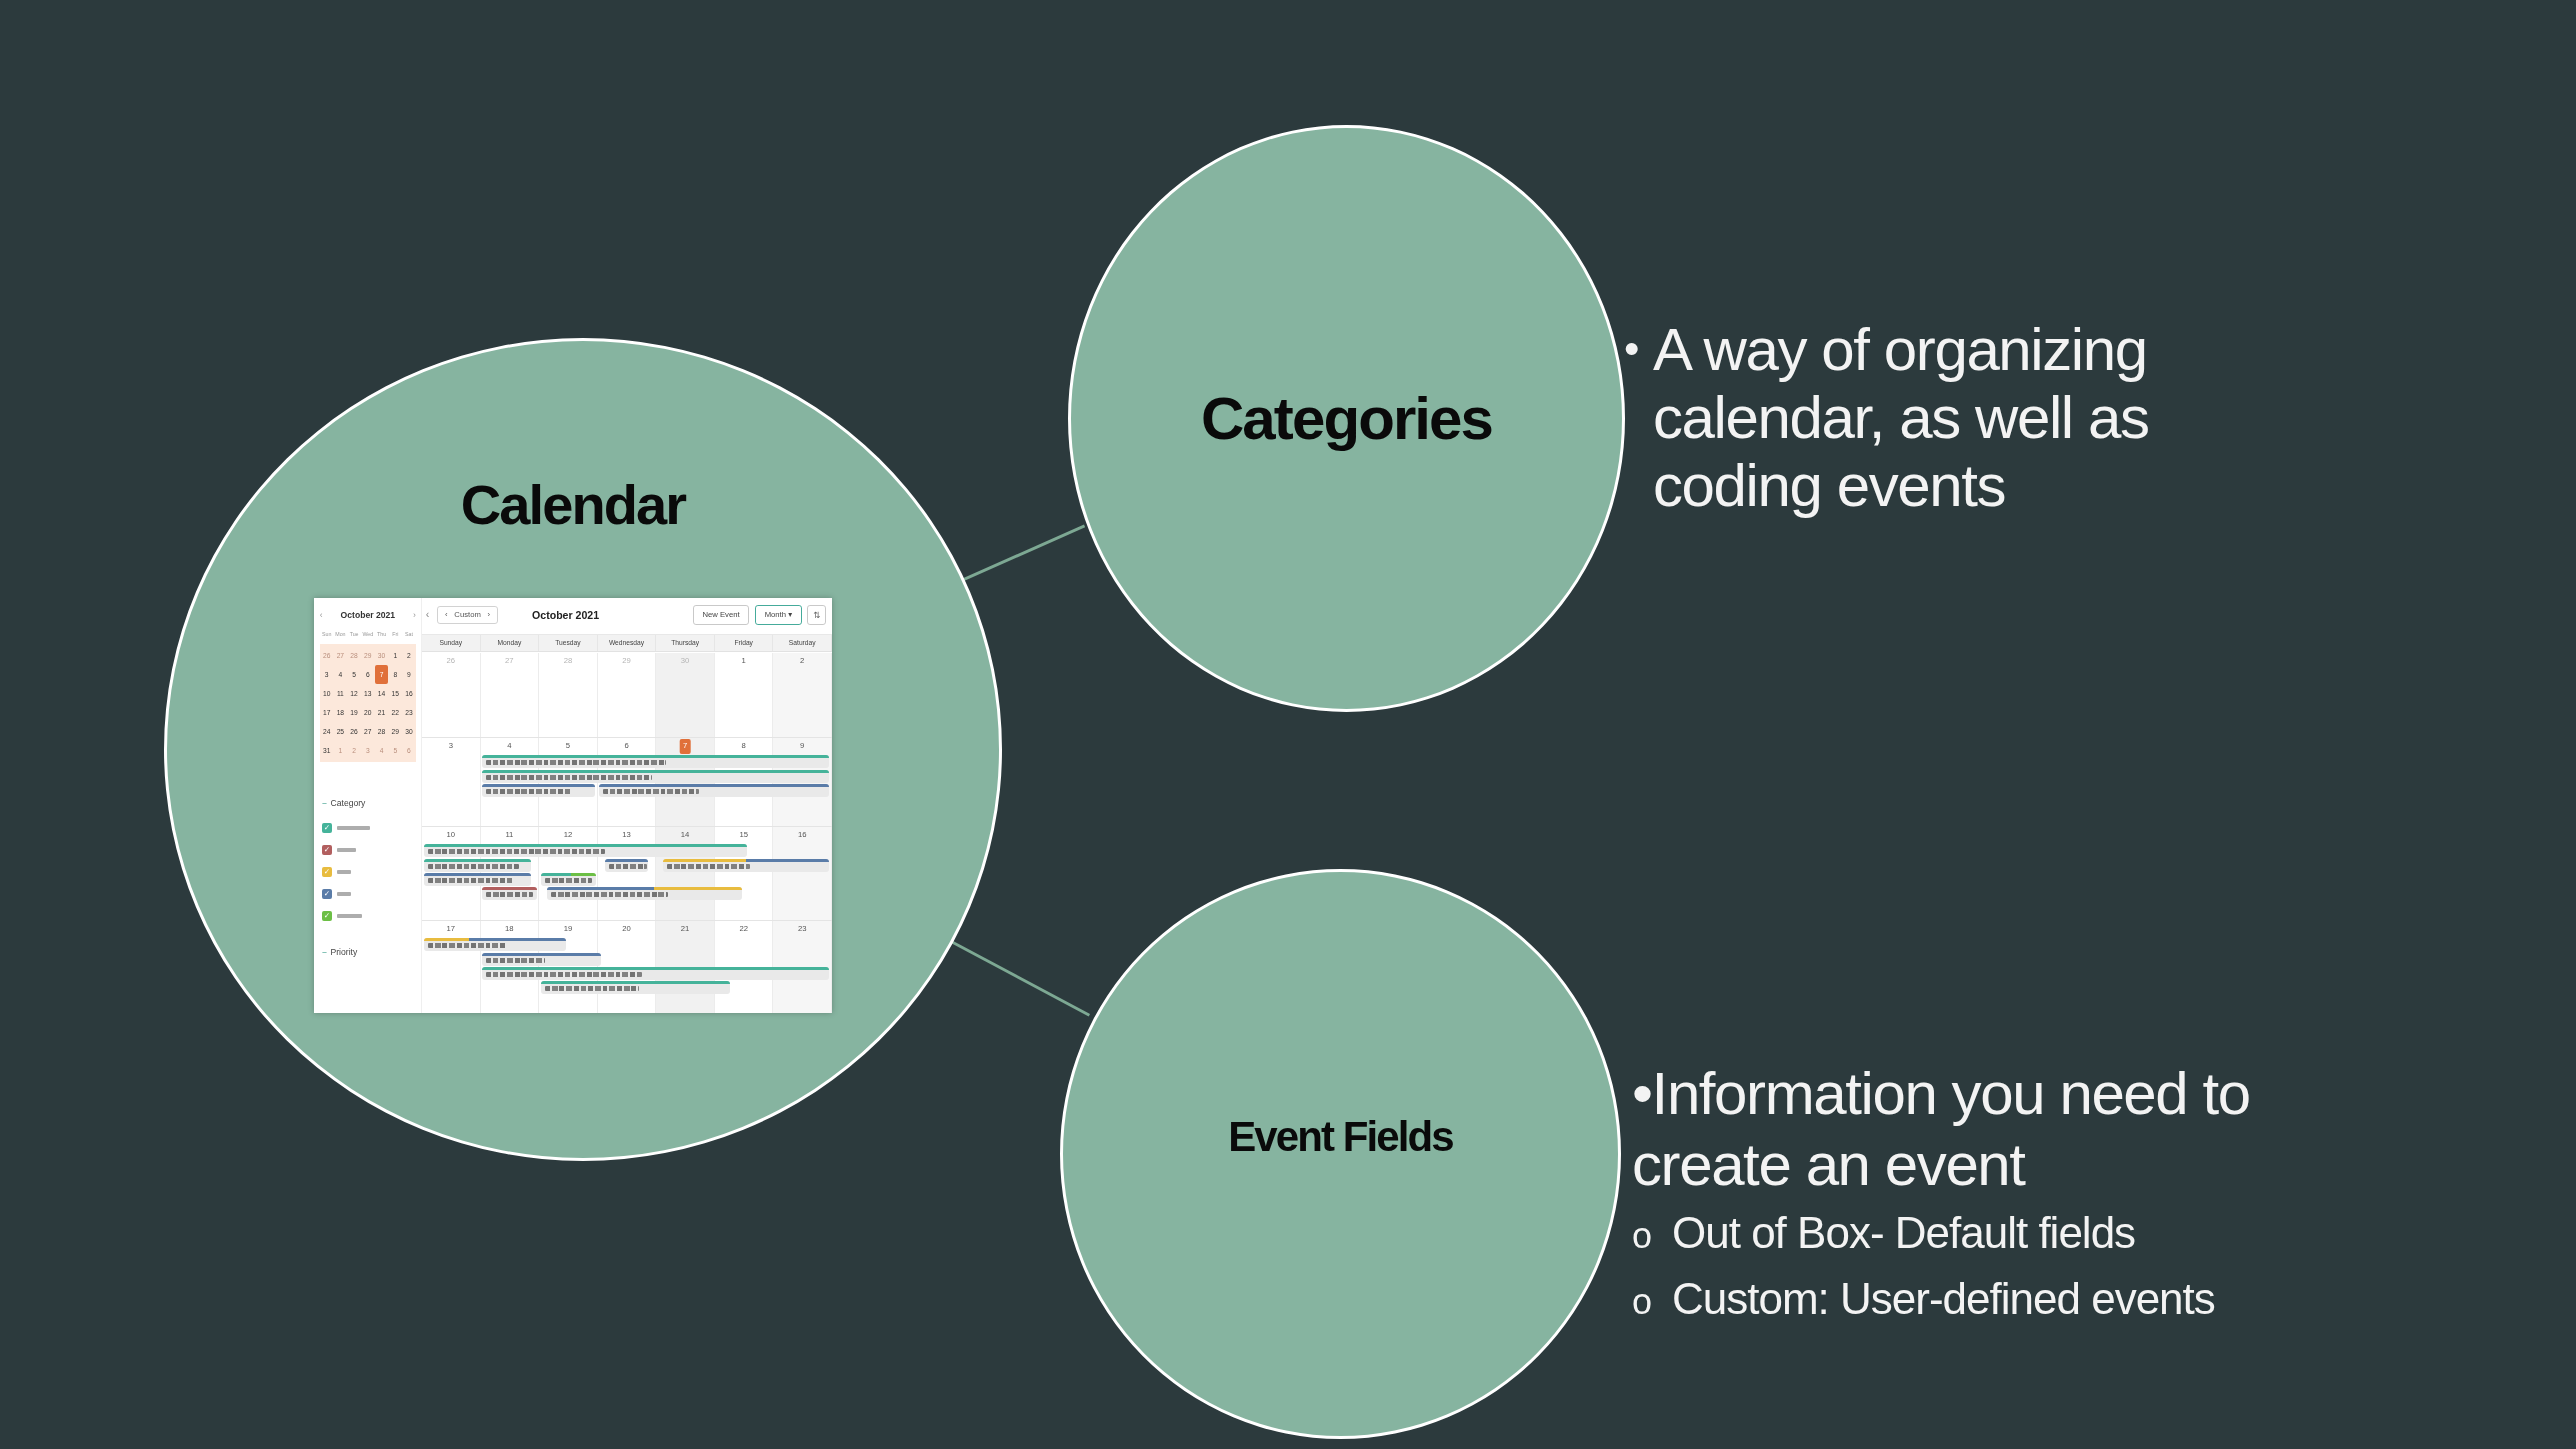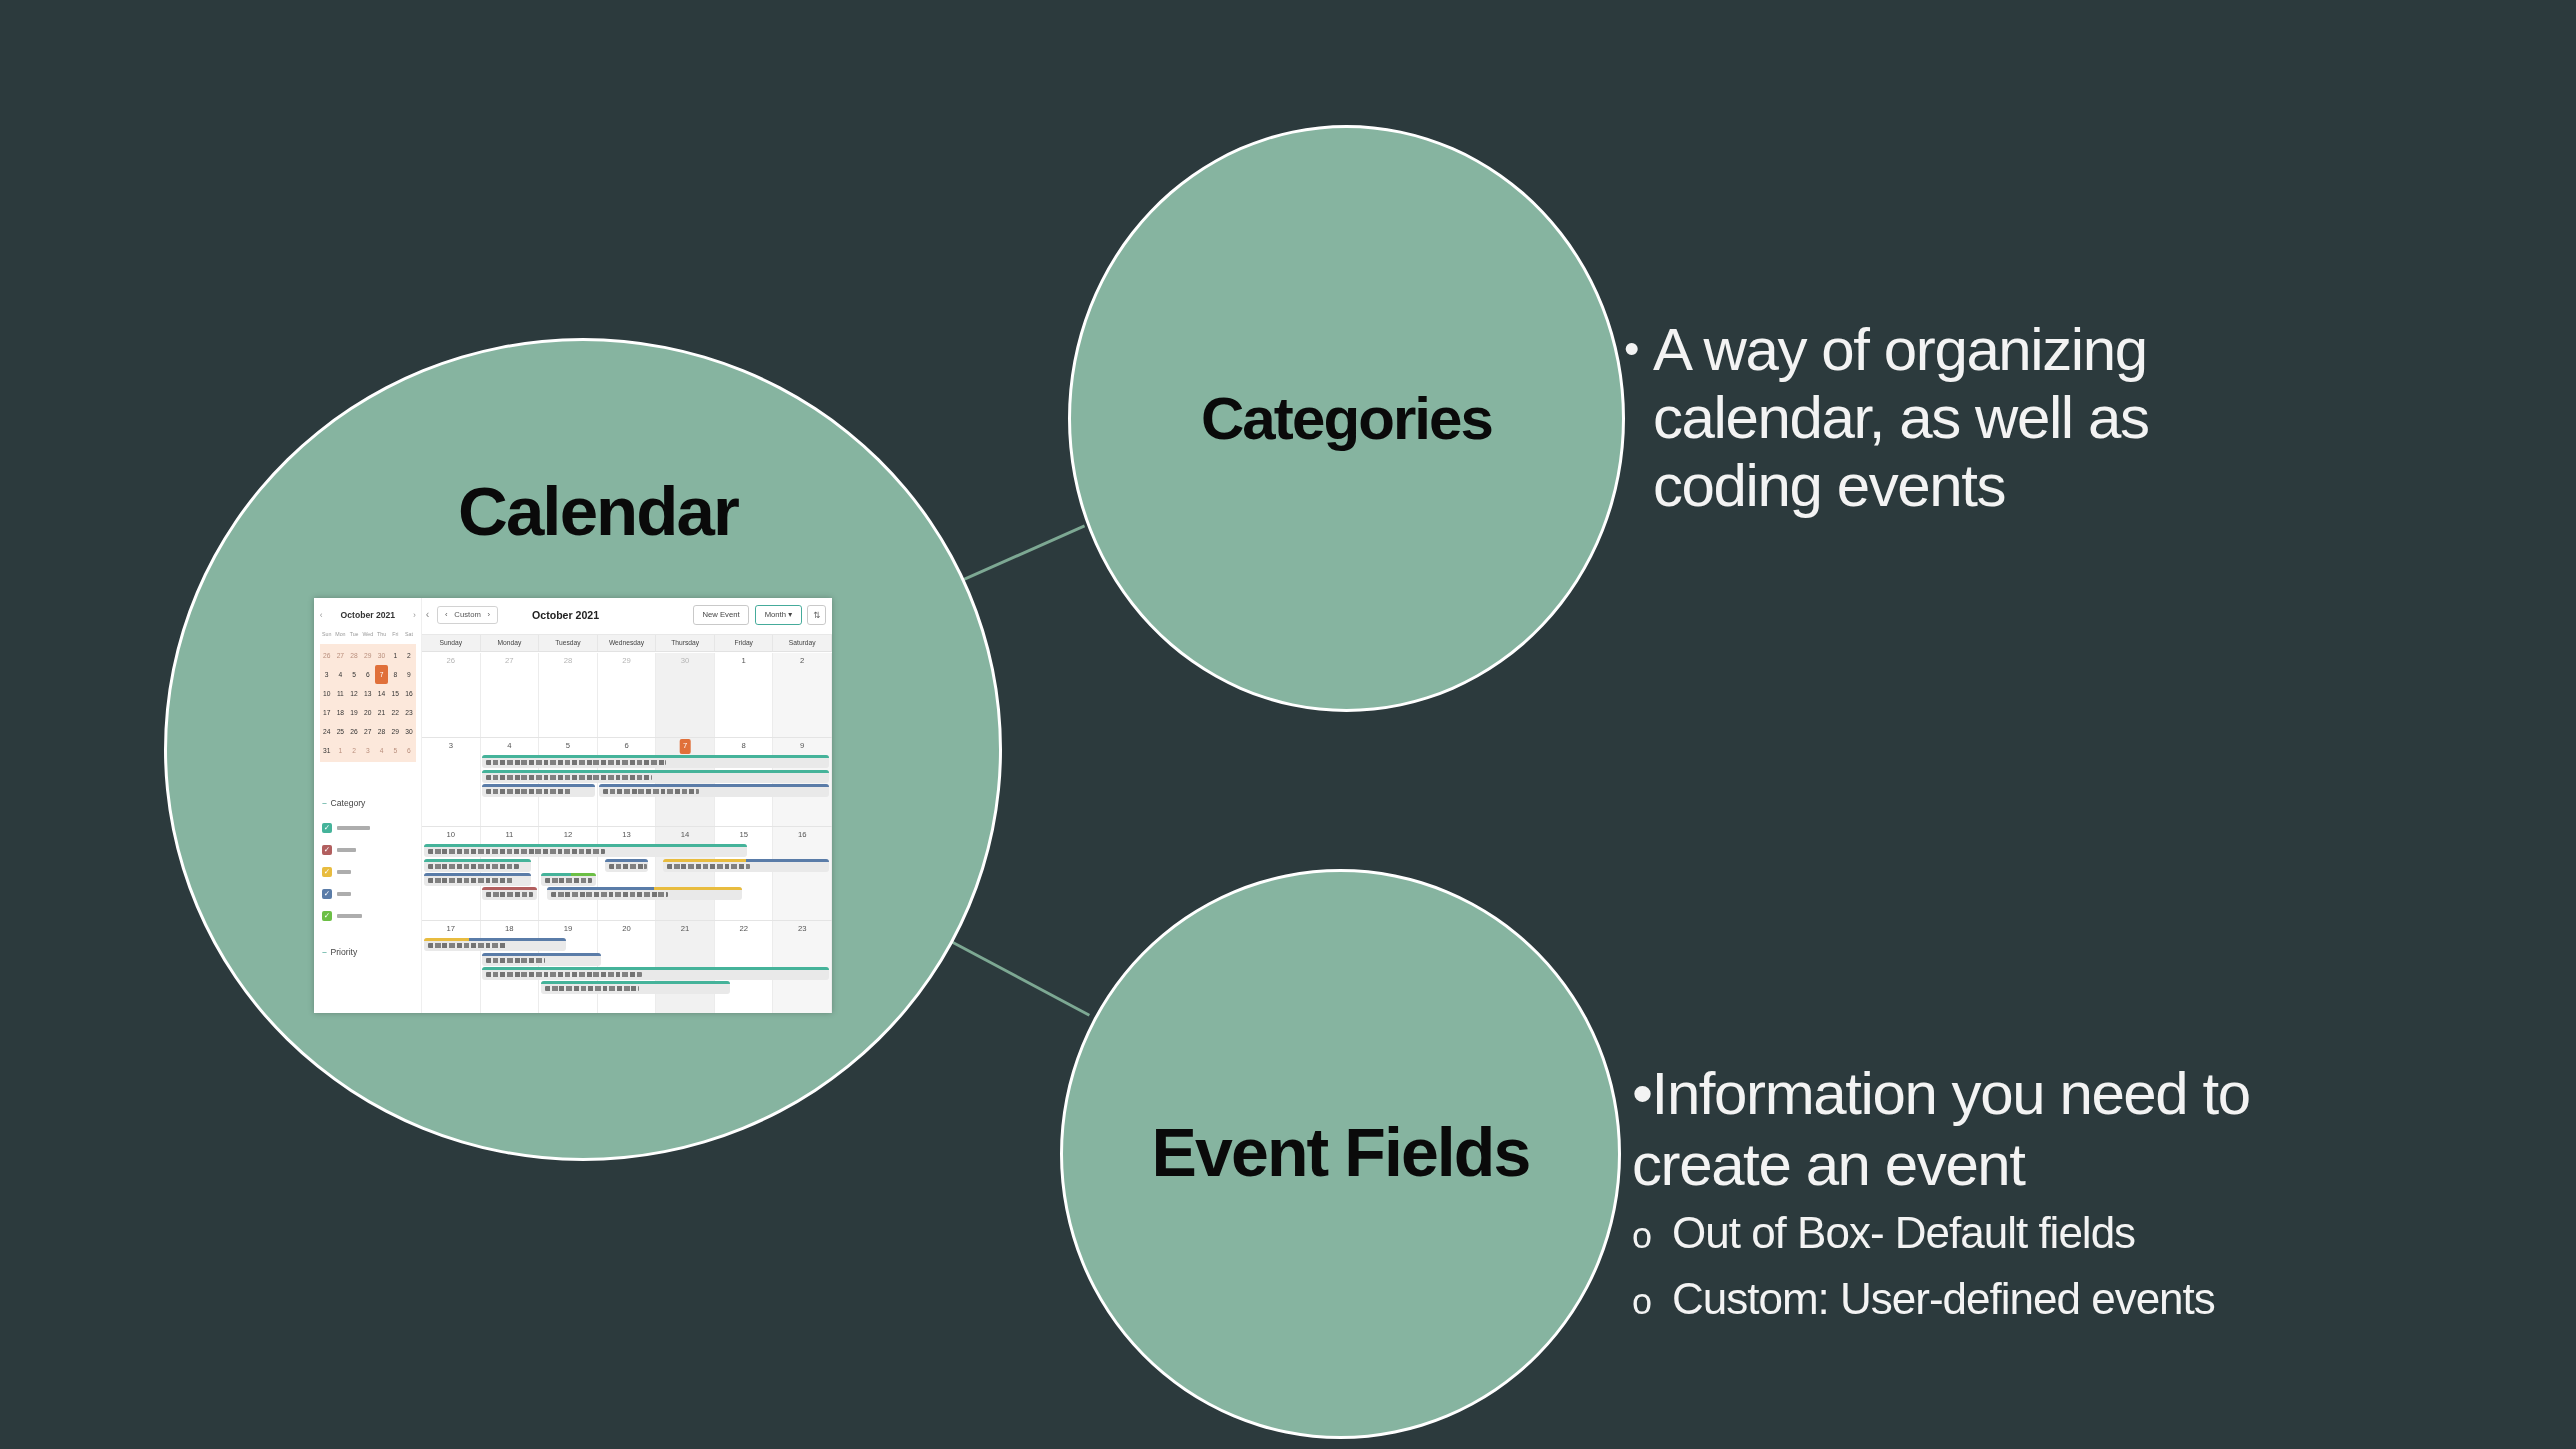--- a/index.html
+++ b/index.html
@@ -10,23 +10,23 @@
   }
   #connectors{position:absolute;left:0;top:0;z-index:1;}
   .circle{position:absolute;border-radius:50%;background:#86b4a0;border:3.8px solid #ffffff;box-sizing:border-box;z-index:2;}
   .circle-main{left:164px;top:338px;width:838px;height:823px;}
   .circle-cat{left:1068px;top:125px;width:557px;height:587px;}
   .circle-ef{left:1060px;top:869px;width:561px;height:570px;}
   .circle-title{
     position:absolute;z-index:3;color:#0a0a0a;font-weight:800;text-align:center;
     letter-spacing:-1.9px;
   }
-  #calendar-title{left:334px;top:472px;width:528px;font-size:69px;}
+  #calendar-title{left:309px;top:472px;width:528px;font-size:56px;}
   #categories-title{left:1068px;top:384px;width:557px;font-size:60px;}
-  #eventfields-title{left:1060px;top:1113px;width:561px;font-size:68px;}
+  #eventfields-title{left:1060px;top:1113px;width:561px;font-size:42px;}
 
   .bullet-block{position:absolute;z-index:3;color:#f3f3f3;margin-top:44px;}
   #cat-text{left:1624px;top:271px;width:777px;font-size:60px;line-height:68px;letter-spacing:-1.4px;}
   #cat-text .line{padding-left:29px;}
   #cat-text .line:first-child{padding-left:0;}
   #cat-text .bul{display:inline-block;width:29px;font-size:44px;vertical-align:5.8px;}
   #ef-text{left:1632px;top:1014px;width:797px;font-size:60px;line-height:71px;letter-spacing:-1.4px;}
   #ef-text .sub{font-size:44px;line-height:61px;letter-spacing:-1px;margin-top:1.9px;display:flex;}
   #ef-text .sub .marker{width:40px;font-size:36px;padding-top:2.9px;}
 

